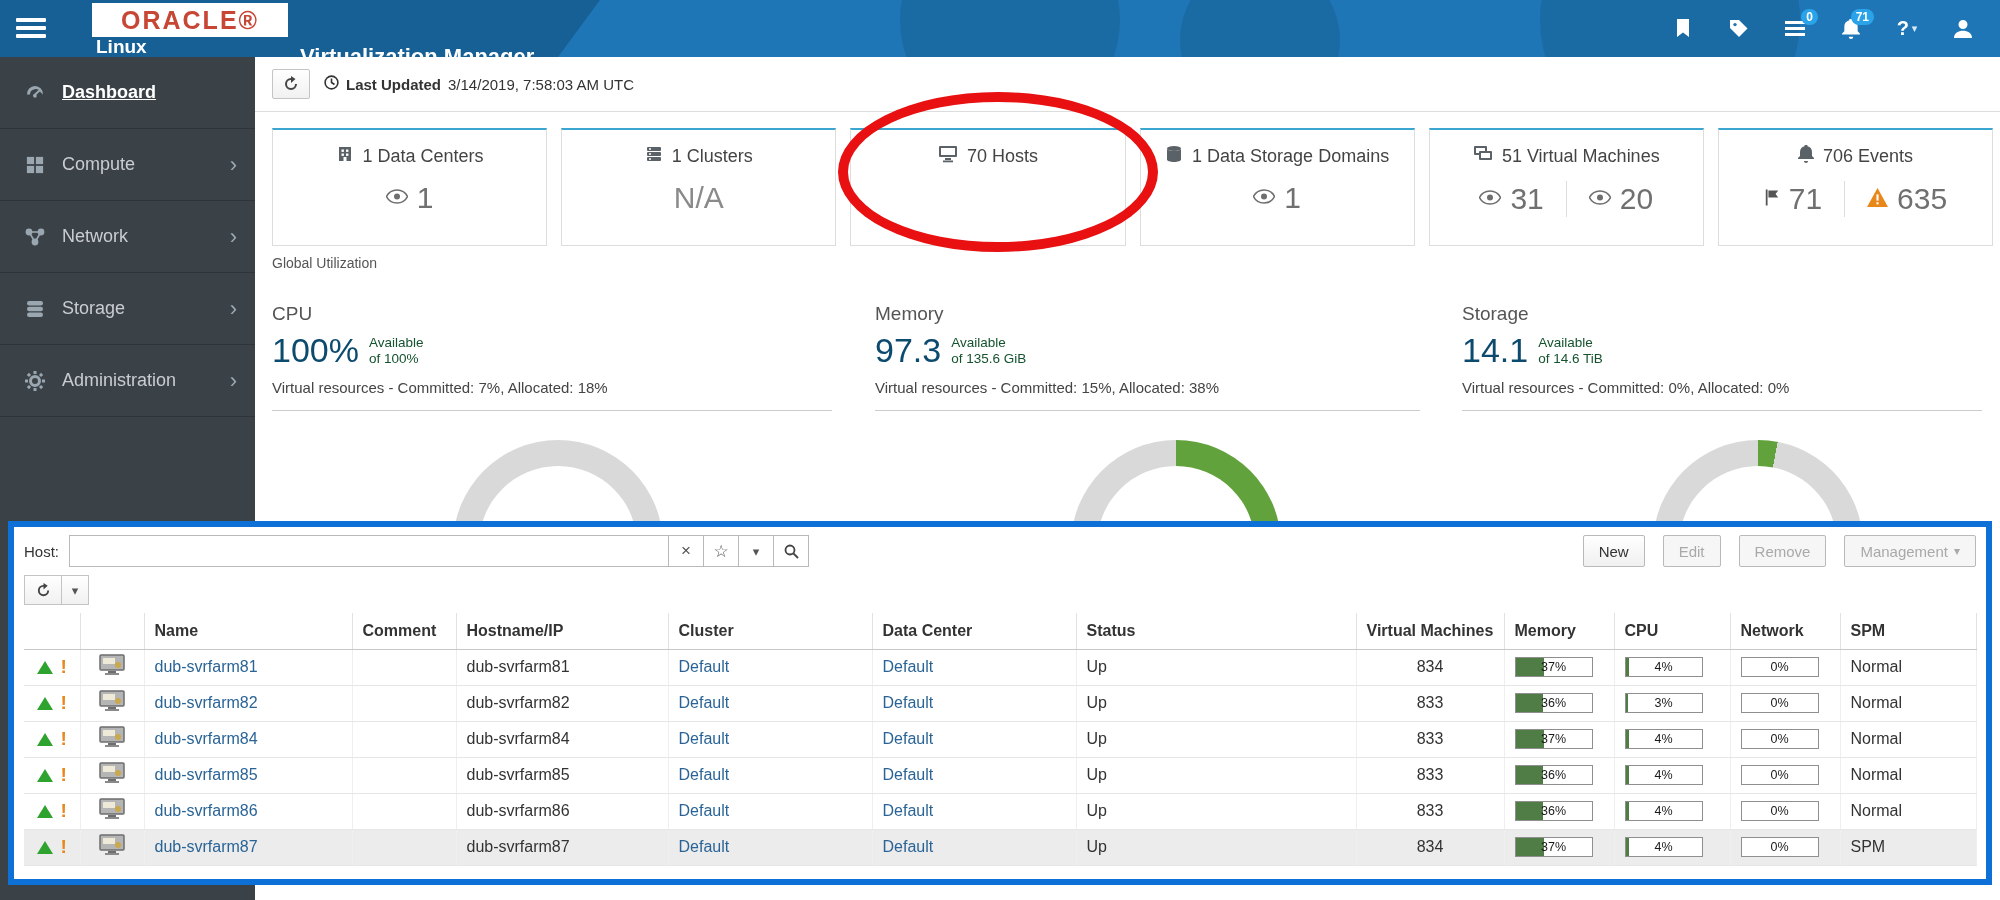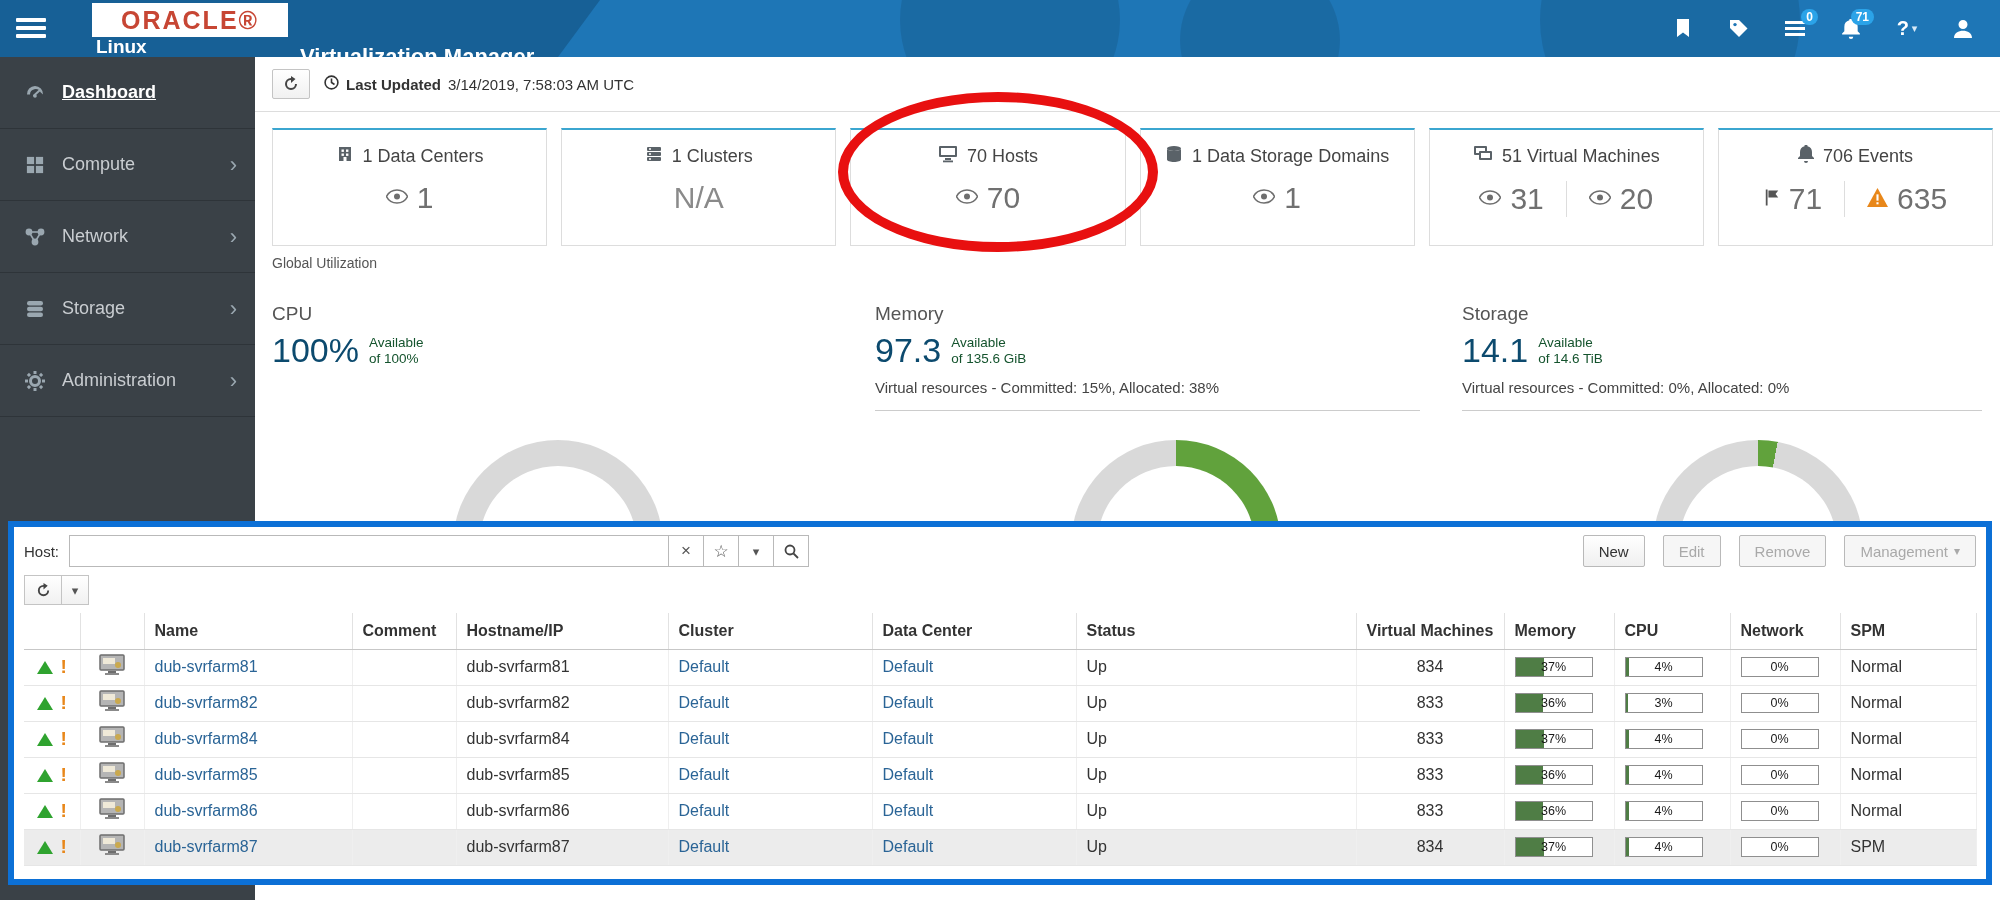--- a/index.html
+++ b/index.html
@@ -285,29 +285,20 @@
 
     <div class="card">
       <div class="card-title">
         <span><svg width="20" height="18" viewBox="0 0 20 18" fill="#5a6268">
               <rect x="1" y="1" width="18" height="11" rx="1"></rect>
               <rect x="3" y="3" width="14" height="7" fill="#fff"></rect>
               <rect x="7" y="13" width="6" height="2"></rect>
               <rect x="5" y="15.5" width="10" height="1.8"></rect>
             </svg></span>
         <span>70 Hosts</span>
-      </div>
-      <div class="card-stats">
-        <span class="stat">
-          <span><svg width="22" height="15" viewBox="0 0 22 15">
-                <path d="M11 1C6 1 2.2 4 .5 7.5 2.2 11 6 14 11 14s8.8-3 10.5-6.5C19.8 4 16 1 11 1z" fill="none" stroke="#6e6e6e" stroke-width="1.6"></path>
-                <circle cx="11" cy="7.5" r="3" fill="#6e6e6e"></circle>
-              </svg></span>
-          <span class="num">70</span>
-        </span>
       </div>
     </div>
 
     <div class="card">
       <div class="card-title">
         <span><svg width="18" height="18" viewBox="0 0 18 18" fill="#5a6268">
               <ellipse cx="9" cy="3.5" rx="7" ry="2.5"></ellipse>
               <path d="M2 3.5v11c0 1.4 3.1 2.5 7 2.5s7-1.1 7-2.5v-11c0 1.4-3.1 2.5-7 2.5S2 4.9 2 3.5z"></path>
             </svg></span>
         <span>1 Data Storage Domains</span>
@@ -381,20 +372,21 @@
   </div>
 
   <div class="gu-title">Global Utilization</div>
 
   <div class="sec sec-cpu">
     <div class="sec-name">CPU</div>
     <div class="sec-val">
       <span class="big">100%</span>
       <span class="avail"><span>Available</span><br><span>of 100%</span></span>
     </div>
+    <div class="resources">Virtual resources - Committed: 7%, Allocated: 18%</div>
   </div>
   <div class="sec sec-mem">
     <div class="sec-name">Memory</div>
     <div class="sec-val">
       <span class="big">97.3</span>
       <span class="avail"><span>Available</span><br><span>of 135.6 GiB</span></span>
     </div>
     <div class="resources">Virtual resources - Committed: 15%, Allocated: 38%</div>
   </div>
   <div class="sec sec-sto">

